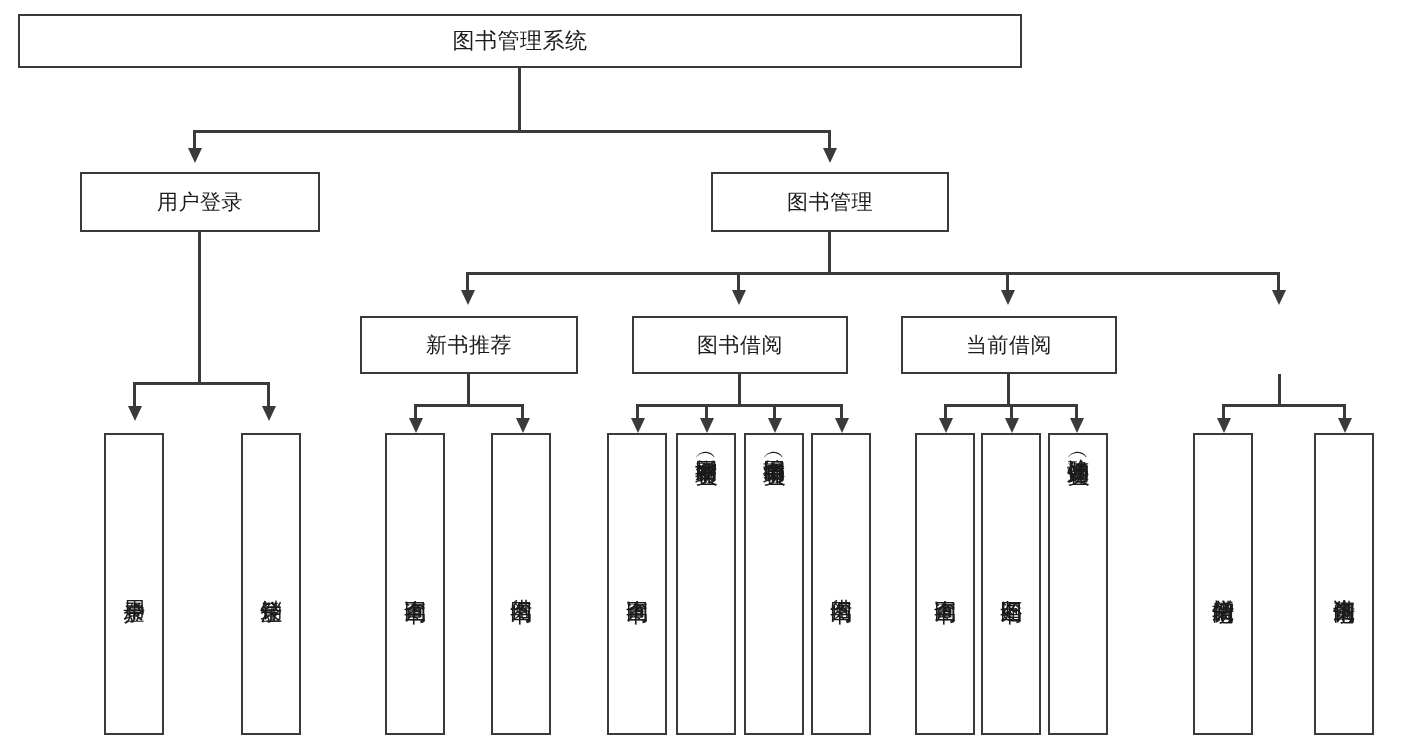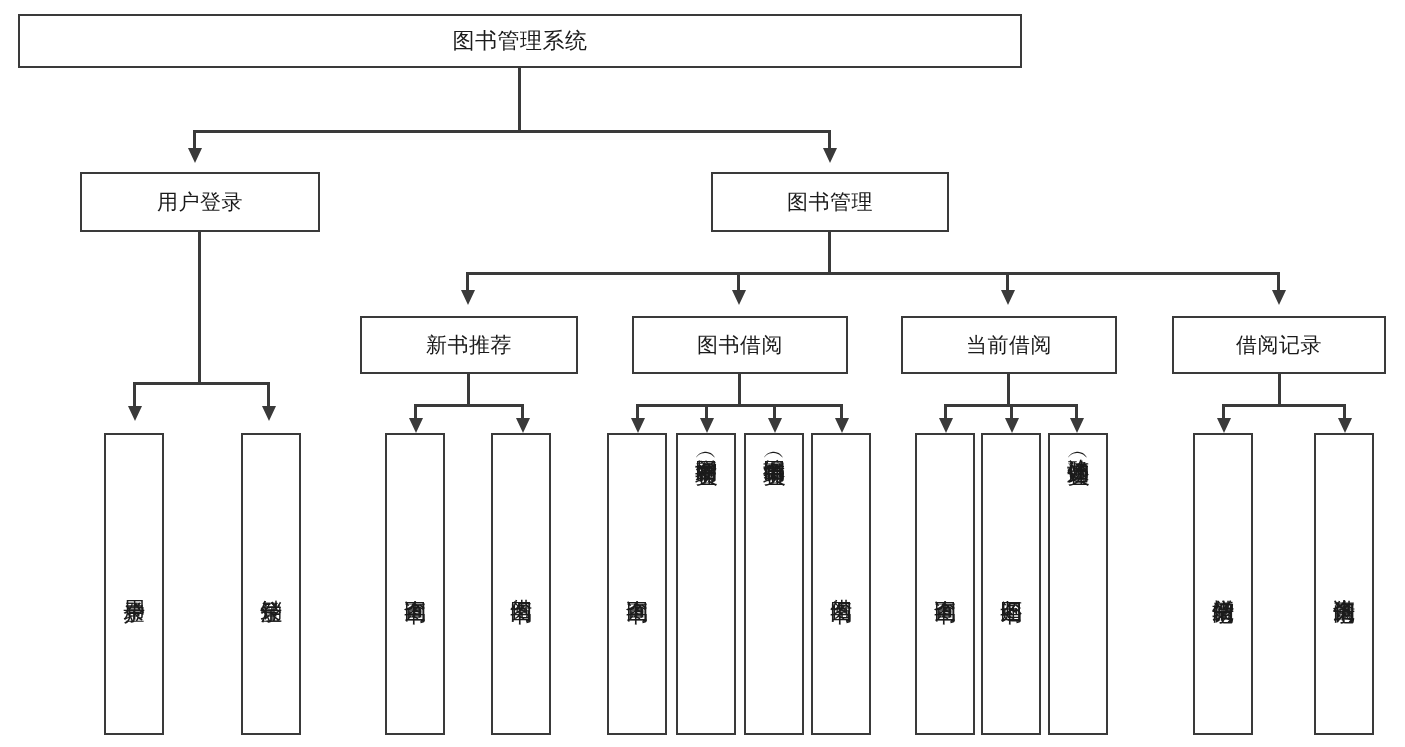--- a/index.html
+++ b/index.html
@@ -132,23 +132,20 @@
 
   <div class="node horiz" style="left:632px; top:316px; width:216px; height:58px;">
     <span class="label">图书借阅</span>
   </div>
   <div class="node horiz" style="left:360px; top:316px; width:218px; height:58px;">
     <span class="label">新书推荐</span>
   </div>
   <div class="node horiz" style="left:901px; top:316px; width:216px; height:58px;justify-content:center;">
     <span class="label">当前借阅</span>
   </div>
-  <div class="node horiz" style="left:1172px; top:316px; width:214px; height:58px;">
-    <span class="label">借阅记录</span>
-  </div>
 
   <div class="vline" style="left:467px; top:374px; width:3px; height:32px;"></div>
   <div class="hline" style="left:414px; top:404px; width:110px; height:3px;"></div>
   <div class="vline" style="left:414px; top:404px; width:3px; height:16px;"></div>
   <div class="arrow" style="left:409px; top:418px;"></div>
   <div class="vline" style="left:521px; top:404px; width:3px; height:16px;"></div>
   <div class="arrow" style="left:516px; top:418px;"></div>
 
   <div class="vline" style="left:738px; top:374px; width:3px; height:32px;"></div>
   <div class="hline" style="left:636px; top:404px; width:207px; height:3px;"></div>

